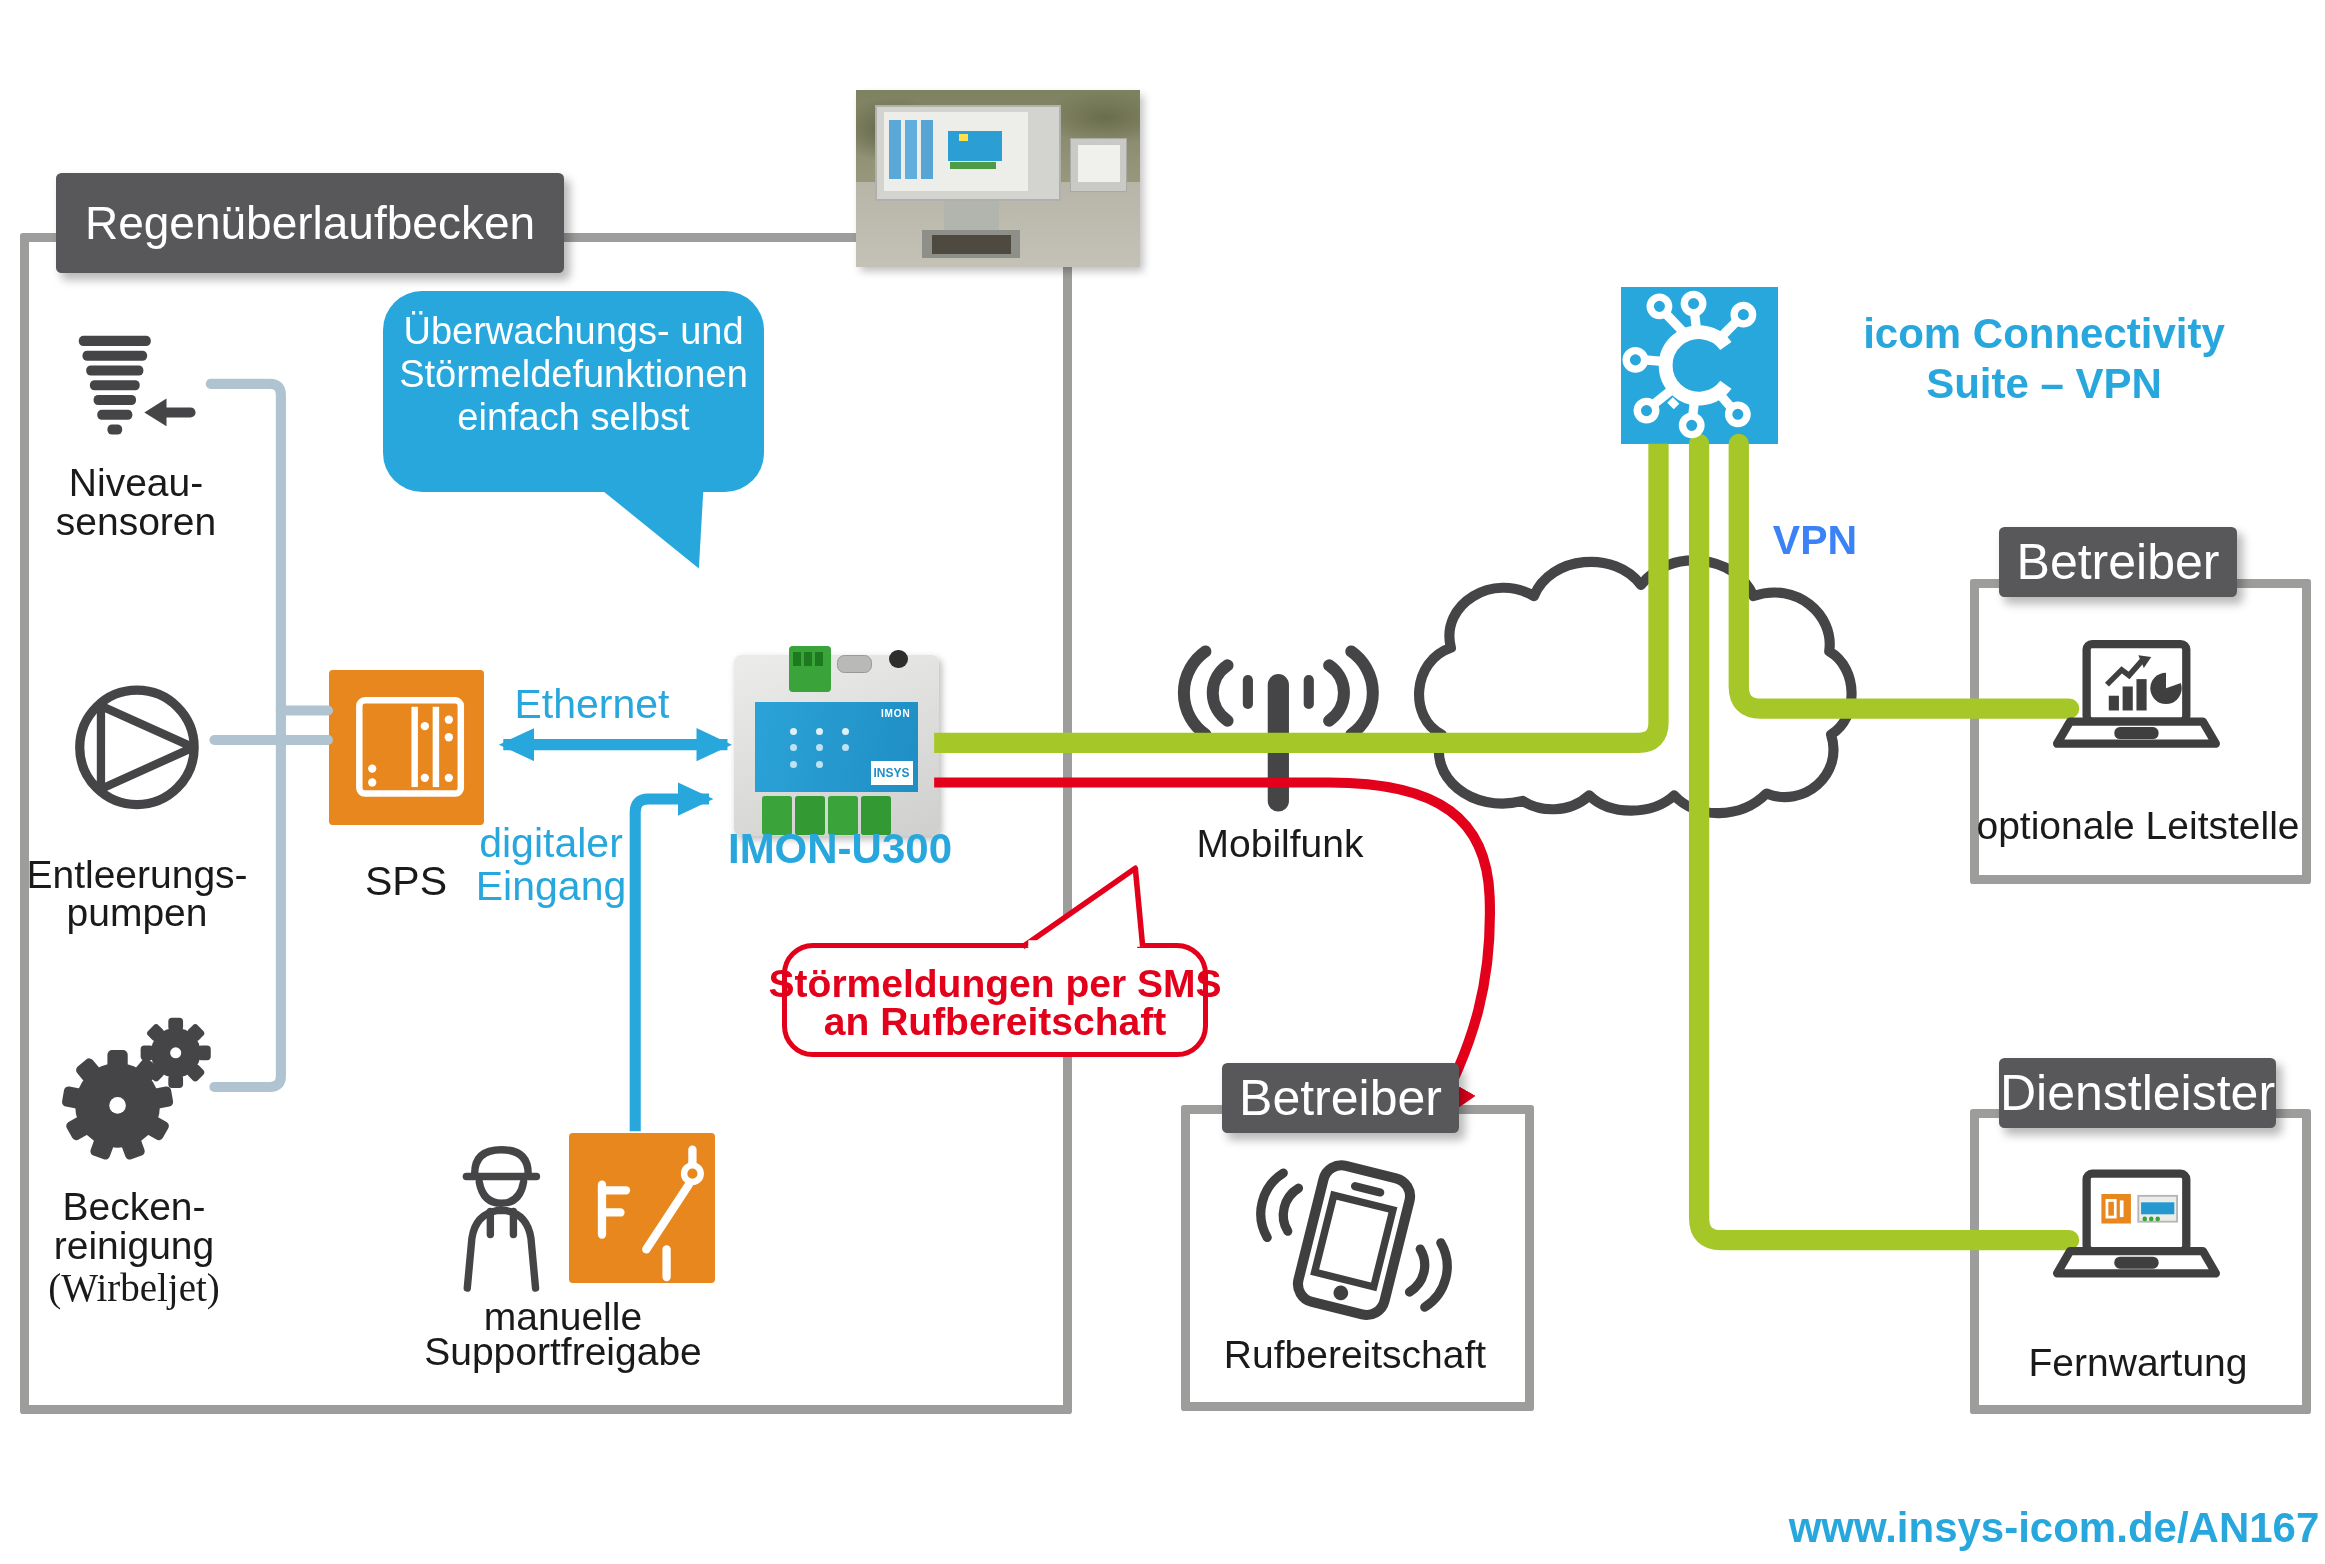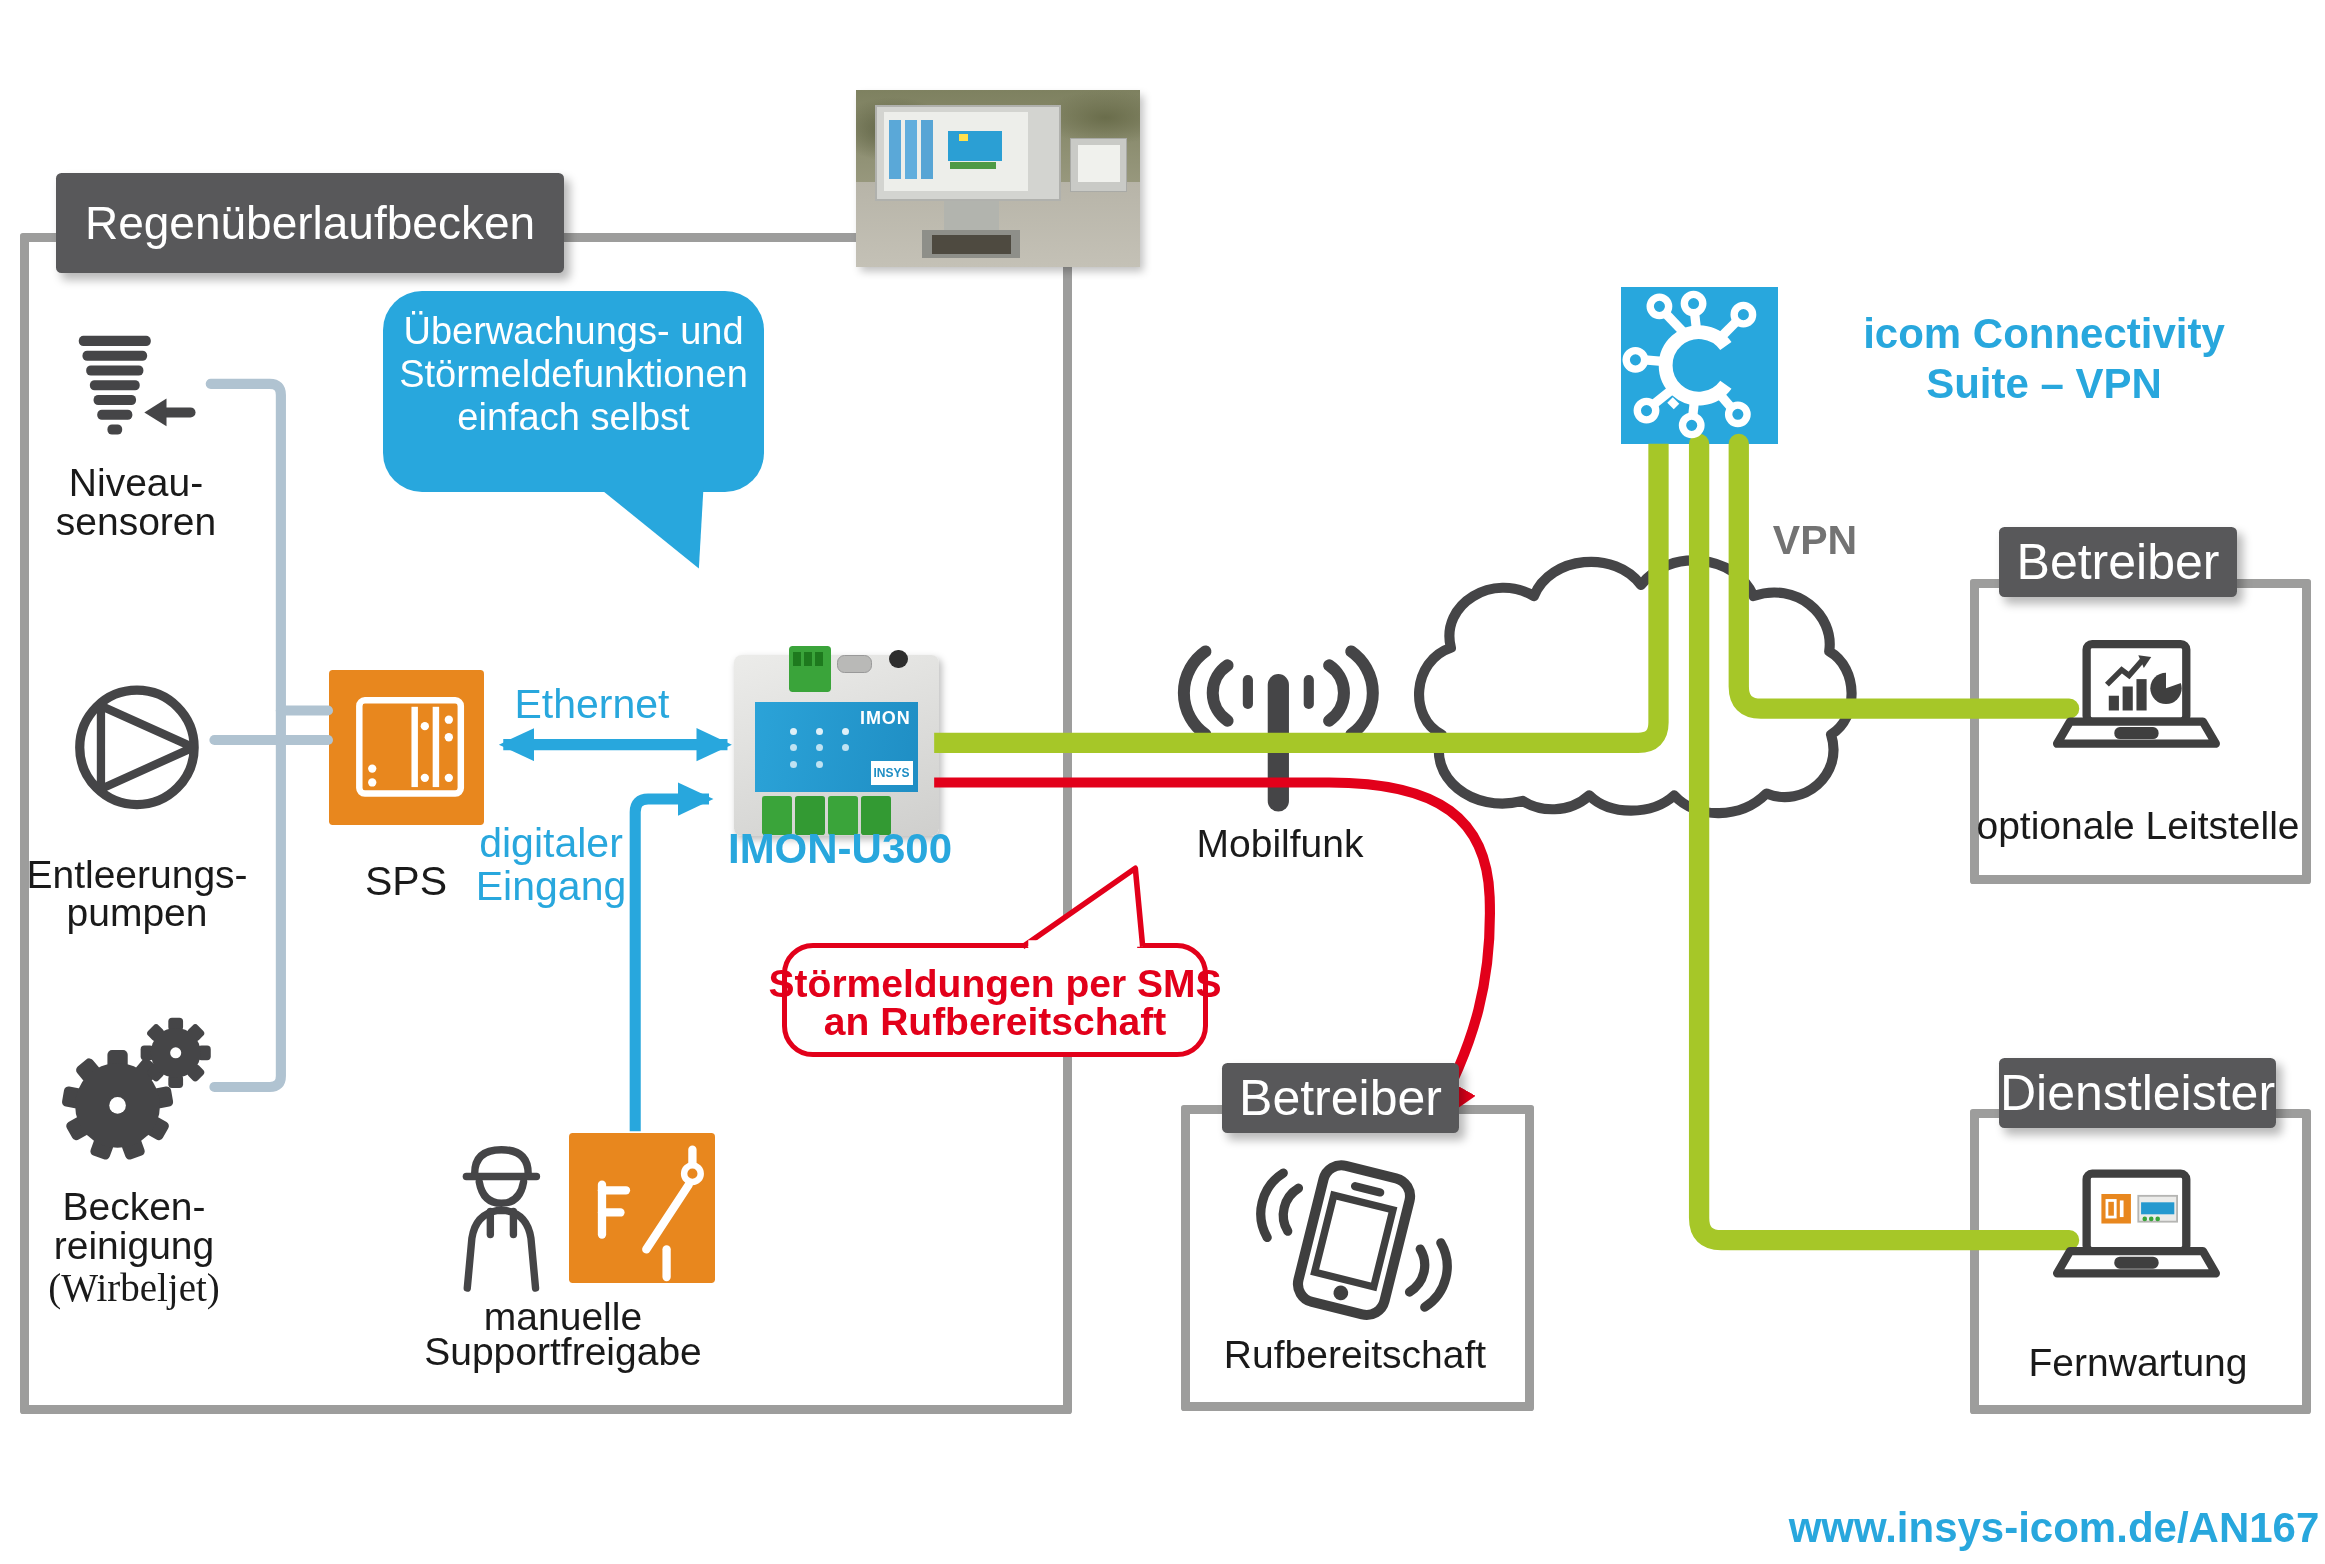--- a/index.html
+++ b/index.html
@@ -6,21 +6,21 @@
   #canvas{position:relative;width:2326px;height:1564px;background:#fff;overflow:hidden;
           font-family:"Liberation Sans",sans-serif;color:#1a1a1a;}
   .abs{position:absolute;}
   
   .frame{position:absolute;border:9.2px solid #9d9d9c;background:#fff;box-sizing:border-box;border-radius:2.8px;}
   
   .tag{position:absolute;background:#58585a;color:#fff;display:flex;align-items:center;justify-content:center;
        border-radius:5.5px;box-shadow:5.5px 6.5px 9.2px rgba(0,0,0,.28);font-size:50px;}
   
   .t{position:absolute;transform:translateX(-50%);white-space:nowrap;line-height:1;font-size:39px;}
-  .blue{color:#28a7dd;} .red{color:#e2001a;} .green{color:#737373;} .white{color:#fff;}
+  .blue{color:#28a7dd;} .red{color:#e2001a;} .green{color:#3b82f6;} .white{color:#fff;}
   .bold{font-weight:bold;}
   .f44{font-size:41px;} .f46{font-size:42px;}
   
   #app-bubble{position:absolute;left:383px;top:291px;width:381px;height:201px;background:#28a7dd;border-radius:39px;}
   #app-bubble-text{position:absolute;left:383px;top:310px;width:381px;text-align:center;color:#fff;
                    font-size:38px;line-height:43px;}
   
   #sms-bubble{position:absolute;left:782px;top:943px;width:426px;height:114px;background:#fff;
               border:5.5px solid #e2001a;border-radius:31px;box-sizing:border-box;}
   
@@ -74,21 +74,21 @@
 
   <div id="device">
     <div class="devpart" style="left:0;top:7.4px;width:205px;height:181px;background:linear-gradient(160deg,#ececea,#cfcfcd);border-radius:7.4px;box-shadow:2.8px 3.7px 7.4px rgba(0,0,0,.25);"></div>
     <div class="devpart" style="left:55px;top:-1.8px;width:42px;height:46px;background:#3aa43a;border-radius:3.7px;"></div>
     <div class="devpart" style="left:59px;top:3.7px;width:8.3px;height:14.8px;background:#1e7a1e;"></div>
     <div class="devpart" style="left:70px;top:3.7px;width:8.3px;height:14.8px;background:#1e7a1e;"></div>
     <div class="devpart" style="left:81px;top:3.7px;width:8.3px;height:14.8px;background:#1e7a1e;"></div>
     <div class="devpart" style="left:103px;top:7.4px;width:33px;height:15.7px;background:#b9b9b7;border-radius:7.4px;border:1.8px solid #999;"></div>
     <div class="devpart" style="left:155px;top:1.8px;width:18.5px;height:18.5px;background:#2e2e2e;border-radius:50%;"></div>
     <div class="devpart" style="left:21px;top:54px;width:163px;height:90px;background:linear-gradient(100deg,#2ba3d8,#1f8ec4);">
-      <div class="devpart white bold" style="right:7.4px;top:5.5px;font-size:18px;letter-spacing:0.9px;">IMON</div>
+      <div class="devpart white bold" style="right:7.4px;top:5.5px;font-size:10px;letter-spacing:0.9px;">IMON</div>
       <div class="devpart" style="left:35px;top:26px;width:7.4px;height:7.4px;background:#dff0f8;border-radius:50%;"></div>
       <div class="devpart" style="left:61px;top:26px;width:7.4px;height:7.4px;background:#dff0f8;border-radius:50%;"></div>
       <div class="devpart" style="left:87px;top:26px;width:7.4px;height:7.4px;background:#dff0f8;border-radius:50%;"></div>
       <div class="devpart" style="left:35px;top:42px;width:7.4px;height:7.4px;background:#bfe2f2;border-radius:50%;"></div>
       <div class="devpart" style="left:61px;top:42px;width:7.4px;height:7.4px;background:#bfe2f2;border-radius:50%;"></div>
       <div class="devpart" style="left:87px;top:42px;width:7.4px;height:7.4px;background:#bfe2f2;border-radius:50%;"></div>
       <div class="devpart" style="left:35px;top:59px;width:7.4px;height:7.4px;background:#bfe2f2;border-radius:50%;"></div>
       <div class="devpart" style="left:61px;top:59px;width:7.4px;height:7.4px;background:#bfe2f2;border-radius:50%;"></div>
       <div class="devpart" style="right:5.5px;bottom:7.4px;width:42px;height:24px;background:#fff;display:flex;align-items:center;justify-content:center;color:#1f8ec4;font-size:12px;font-weight:bold;">INSYS</div>
     </div>

